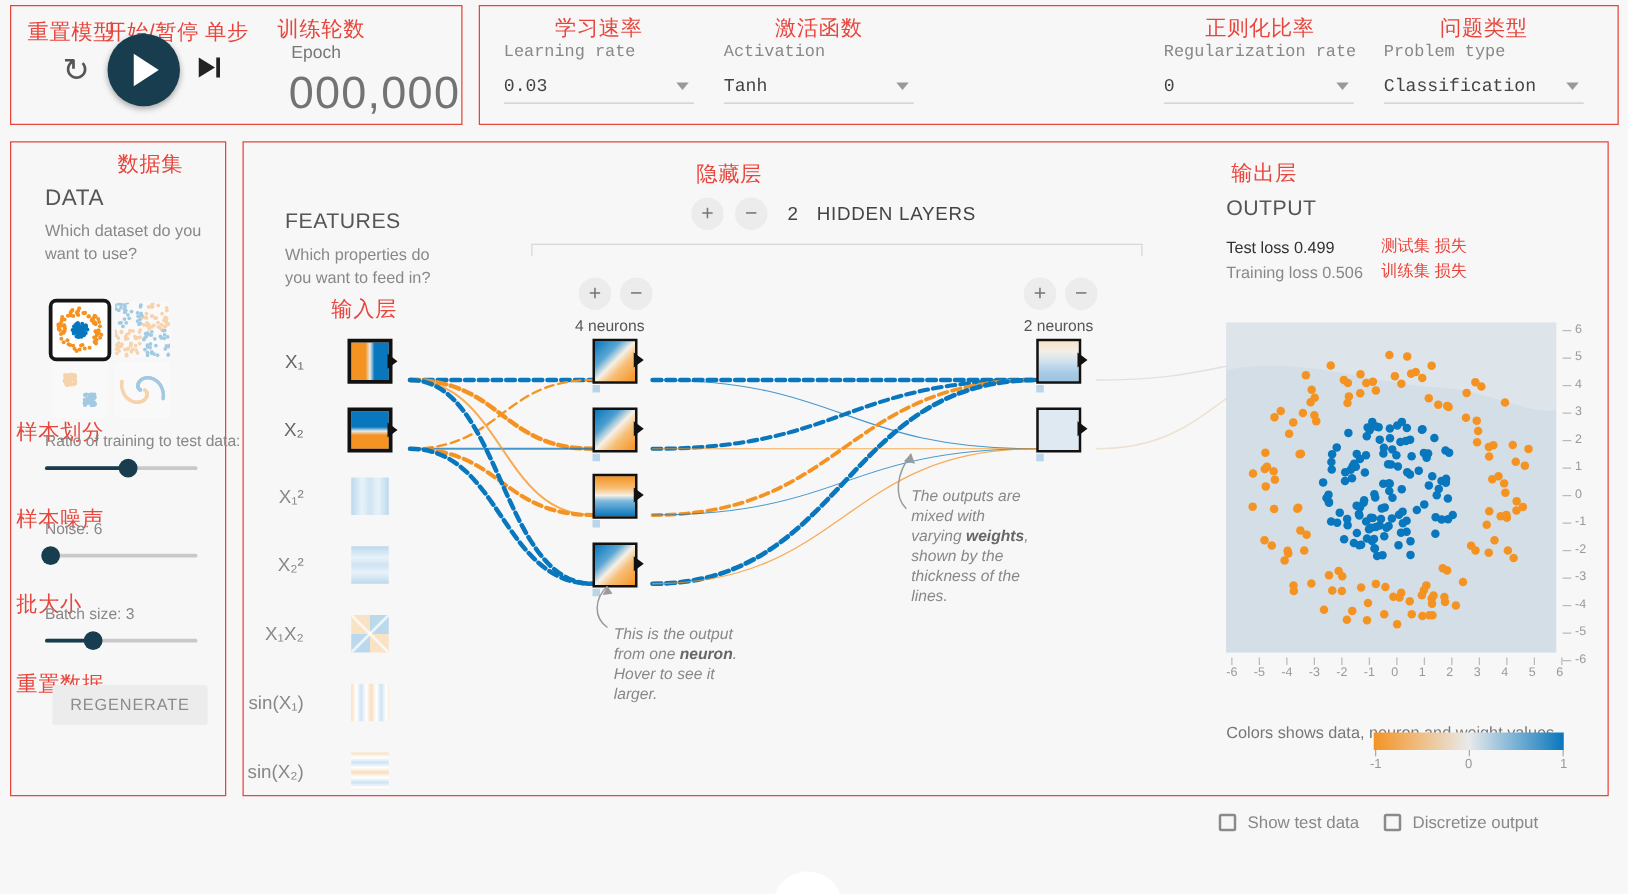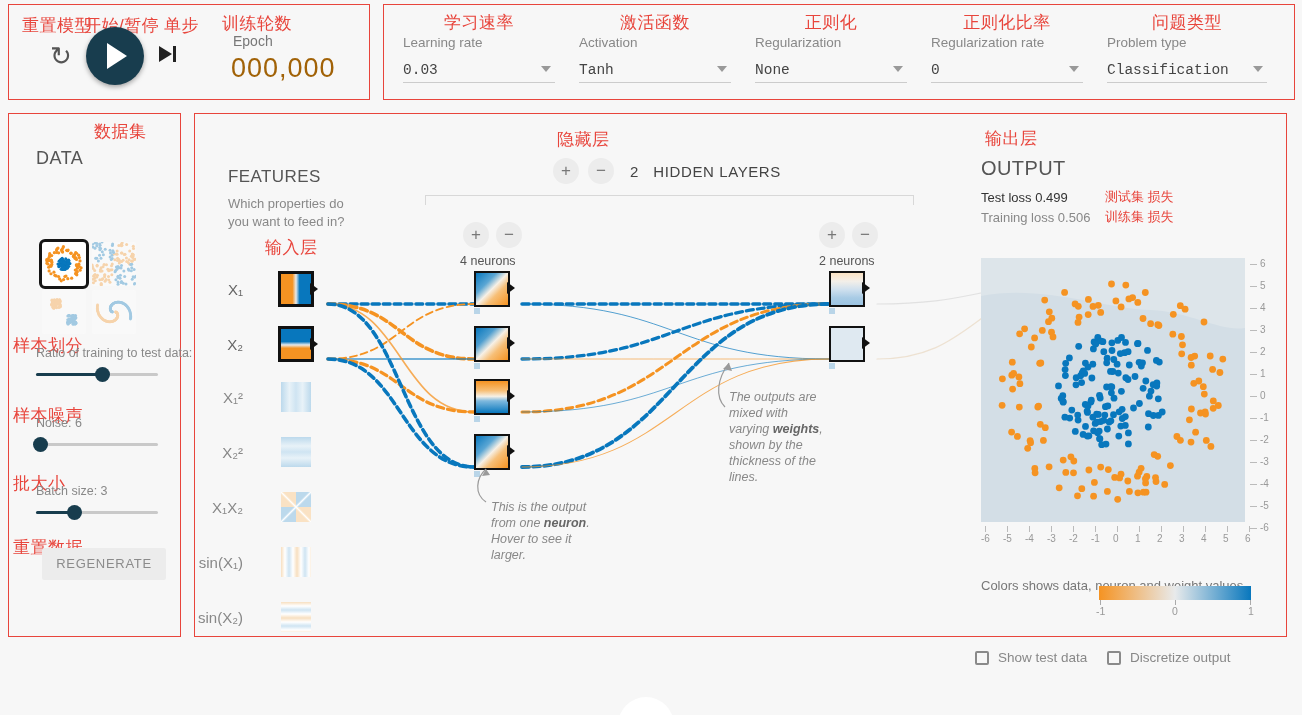--- a/index.html
+++ b/index.html
@@ -48,29 +48,29 @@
   #btn-step {
     position:absolute; left:150px; top:38px; width:26px; height:22px; cursor:pointer;
   }
   #btn-step .tri2 {
     position:absolute; left:0; top:3px;
     border-left:13px solid #222; border-top:8px solid transparent; border-bottom:8px solid transparent;
   }
   #btn-step .bar2 { position:absolute; left:14px; top:3px; width:3px; height:16px; background:#222; }
 
   #epoch-label { position:absolute; left:224px; top:28px; font-size:14px; color:#777; }
-  #epoch-value { position:absolute; left:222px; top:48px; font-size:27px; color:#a16207; letter-spacing:1px; }
+  #epoch-value { position:absolute; left:222px; top:48px; font-size:36px; color:#737373; letter-spacing:1px; }
 
   #params {
     position:absolute; left:383px; top:4px; width:912px; height:96px;
     border:1px solid #e8453c;
   }
   .pgroup { position:absolute; top:6px; }
   .pgroup .cn { display:block; margin-bottom:1px;text-align:center; }
-  .pgroup .en { display:block; font-size:13.5px; color:#888; margin-bottom:10px; }
+  .pgroup .en { display:block; font-size:13.5px; color:#888; margin-bottom:10px;font-family:Liberation Mono, monospace; }
   .sel-wrap {
     position:relative; width:var(--w,140px); border-bottom:1px solid #ccc; padding-bottom:4px;
     cursor:pointer;
   }
   .sel-val { font-size:14.5px; color:#444;font-family:Liberation Mono, monospace; }
   .caret {
     position:absolute; right:4px; top:6px;
     border-left:5px solid transparent; border-right:5px solid transparent; border-top:6px solid #999;
   }
 
@@ -125,21 +125,21 @@
   #hl-text { font-size:15px; color:#444; letter-spacing:.6px; margin-left:6px; }
   #hl-bracket {
     position:absolute; left:230px; top:81px; width:489px; height:10px;
     border:1px solid #d8d8d8; border-bottom:none;
   }
 
   .layer-ctl { position:absolute; display:flex; gap:7px; }
   .neuron-count { position:absolute; font-size:12.5px; color:#555; }
 
   #lbl-output { position:absolute; left:790px; top:13px; }
-  #h-output { position:absolute; left:786px; top:43px; font-size:20px; color:#555; letter-spacing:.4px; }
+  #h-output { position:absolute; left:786px; top:43px; font-size:17px; color:#555; letter-spacing:.4px; }
   #testloss { position:absolute; left:786px; top:76px; font-size:13px; color:#333; }
   #trainloss { position:absolute; left:786px; top:96px; font-size:13px; color:#888; }
   #lbl-testloss { position:absolute; left:910px; top:74px; }
   #lbl-trainloss { position:absolute; left:910px; top:94px; }
 
   
   .feat { position:absolute; }
   .feat .fname { position:absolute; right:38px; top:7px; font-size:15px; color:#888; white-space:nowrap; }
   .feat .fname.on { color:#666; }
   .feat .thumb { position:absolute; left:0; top:0; width:30px; height:30px; }
@@ -224,28 +224,20 @@
       </div>
     </div>
     <div class="pgroup" style="left:195px;">
       <span class="cn">激活函数</span>
       <span class="en">Activation</span>
       <div class="sel-wrap" style="--w:152px;width:152px;">
         <span class="sel-val">Tanh</span>
         <span class="caret"></span>
       </div>
     </div>
-    <div class="pgroup" style="left:371px;">
-      <span class="cn">正则化</span>
-      <span class="en">Regularization</span>
-      <div class="sel-wrap" style="--w:152px;width:152px;">
-        <span class="sel-val">None</span>
-        <span class="caret"></span>
-      </div>
-    </div>
     <div class="pgroup" style="left:547px;">
       <span class="cn">正则化比率</span>
       <span class="en">Regularization rate</span>
       <div class="sel-wrap" style="--w:152px;width:152px;">
         <span class="sel-val">0</span>
         <span class="caret"></span>
       </div>
     </div>
     <div class="pgroup" style="left:723px;">
       <span class="cn">问题类型</span>
@@ -254,20 +246,21 @@
         <span class="sel-val">Classification</span>
         <span class="caret"></span>
       </div>
     </div>
   </div>
 </div>
 
 <div id="datapanel">
   <span class="cn" id="lbl-dataset">数据集</span>
   <div id="h-data">DATA</div>
+  <div id="q-data">Which dataset do you want to use?</div>
 
   <div class="ds-grid">
     <div class="ds sel" style="left:0;top:0;">
       <svg width="44" height="44" viewBox="0 0 44 44">
         <rect width="44" height="44" fill="#fff"></rect>
         <g id="ds1-dots">
             <circle cx="21.45561669827874" cy="21.61305855740821" r="1.6" fill="#0877bd"></circle>
             <circle cx="20.018901938503788" cy="24.425116937372515" r="1.6" fill="#0877bd"></circle>
             <circle cx="23.64036639192259" cy="22.776174736822874" r="1.6" fill="#0877bd"></circle>
             <circle cx="19.249964525387725" cy="27.23738964667463" r="1.6" fill="#0877bd"></circle>

